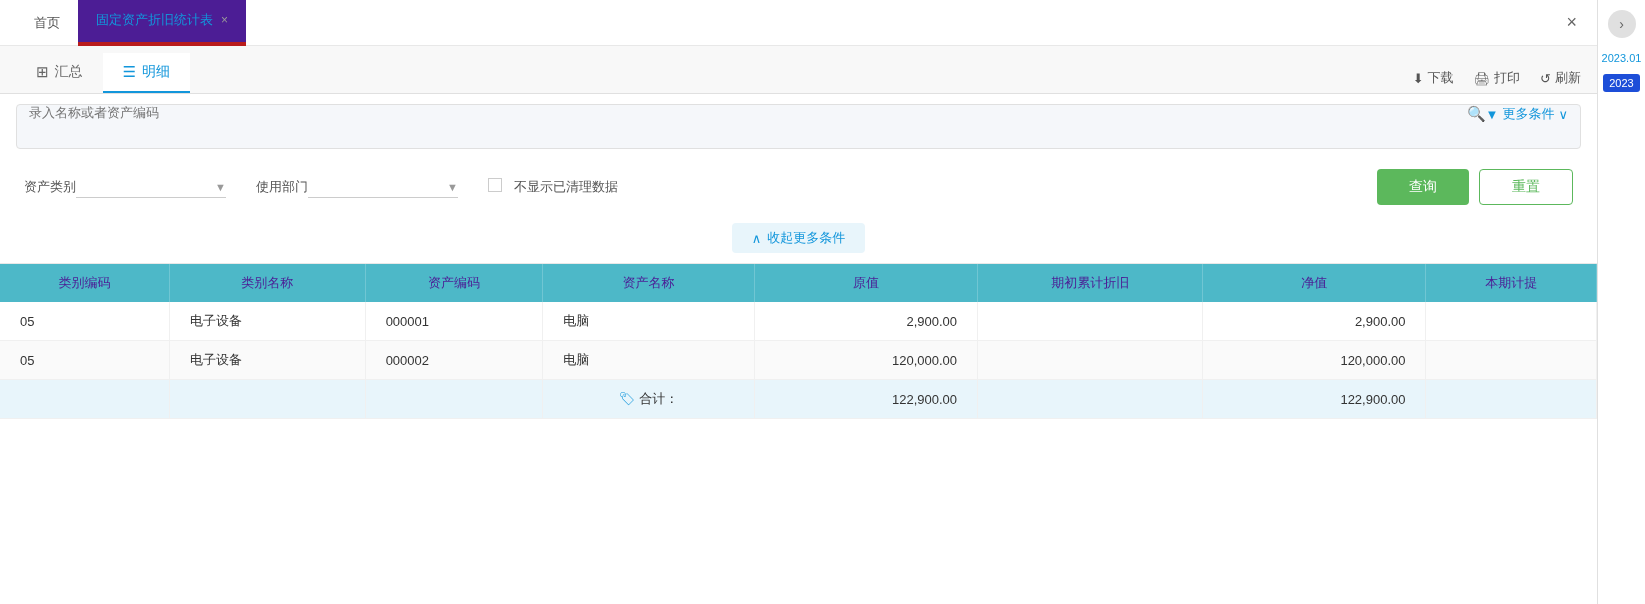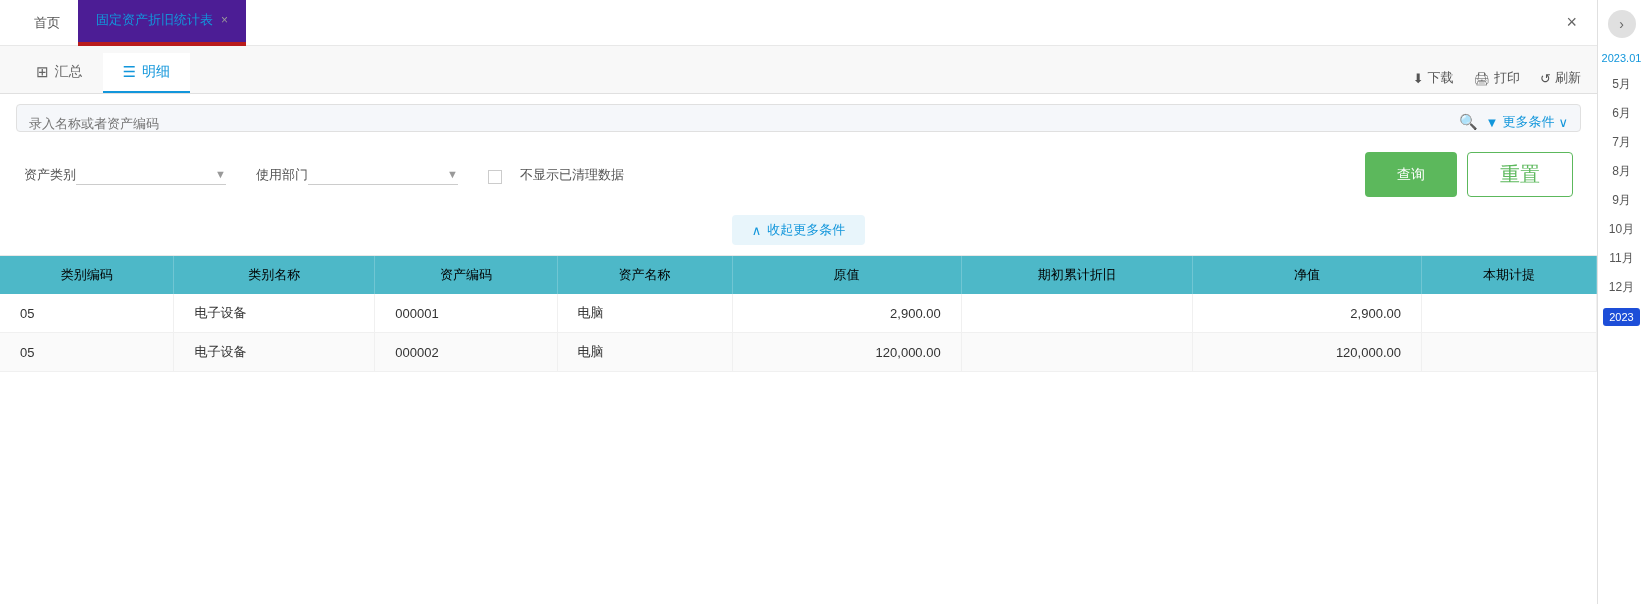--- a/index.html
+++ b/index.html
@@ -107,28 +107,27 @@
       align-items: center;
       gap: 4px;
       font-size: 13px;
       color: #555;
       cursor: pointer;
     }
 
     
     .search-bar {
       display: flex;
-      align-items: flex-end;
+      align-items: flex-start;
       background: #f5f7fa;
       border: 1px solid #e0e0e0;
-      height: 28px;
+      height: 45px;
       margin: 10px 16px;
       padding: 0 12px;
       border-radius: 4px;
-      gap: 8px;
     }
     .search-input {
       flex: 1;
       border: none;
       background: transparent;
       font-size: 13px;
       color: #333;
       outline: none;
     }
     .search-icon { color: #999; font-size: 15px; }
@@ -174,22 +173,22 @@
       background: transparent;
       outline: none;
       cursor: pointer;
       display: flex;
       align-items: center;
       justify-content: space-between;
     }
     .select-arrow { color: #999; font-size: 11px; margin-left: 4px; }
     .checkbox-field {
       display: flex;
-      align-items: flex-end;
-      gap: 18px;
+      align-items: flex-start;
+      gap: 12px;
       font-size: 13px;
       color: #555;
     }
     .checkbox-box {
       width: 14px; height: 14px;
       border: 1px solid #ccc;
       background: #fff;
       display: inline-block;
     }
     .btn-query {
@@ -200,21 +199,21 @@
       font-size: 14px;
       border-radius: 4px;
       cursor: pointer;
       margin-left: auto;
     }
     .btn-reset {
       background: #fff;
       color: #5cb85c;
       border: 1px solid #5cb85c;
       padding: 8px 32px;
-      font-size: 20px;
+      font-size: 14px;
       border-radius: 4px;
       cursor: pointer;
       margin-left: auto;
     }
     .filter-buttons {
       display: flex;
       flex-direction: row;
       gap: 10px;
       margin-left: auto;
       align-self: flex-start;
@@ -239,21 +238,21 @@
     .table-wrapper {
       flex: 1;
       overflow: auto;
     }
     table {
       width: 100%;
       border-collapse: collapse;
     }
     thead tr {
       background: #4db8c8;
-      color: #000000;
+      color: #4c1d95;
     }
     thead th {
       padding: 10px 14px;
       font-size: 13px;
       font-weight: 500;
       text-align: center;
       border-right: 1px solid rgba(255,255,255,0.2);
       white-space: nowrap;
     }
     tbody tr {
@@ -436,32 +435,32 @@
           <tr>
             <td>05</td>
             <td>电子设备</td>
             <td>000002</td>
             <td>电脑</td>
             <td class="num">120,000.00</td>
             <td class="num"></td>
             <td class="num">120,000.00</td>
             <td class="num"></td>
           </tr>
+          <tr class="summary-row">
+            <td></td>
+            <td></td>
+            <td></td>
+            <td style="text-align: center;"><span class="summary-icon">🏷</span>合计：</td>
+            <td class="num">122,900.00</td>
+            <td class="num"></td>
+            <td class="num">122,900.00</td>
+            <td class="num"></td>
+          </tr>
         </tbody>
     </table>
   </div>
 </div>
 
 <div class="right-sidebar">
   <div class="sidebar-chevron">›</div>
   <span class="date-display">2023.01</span>
-  <div class="month-list" id="month-list">
-      <div class="month-item">5月</div>
-      <div class="month-item">6月</div>
-      <div class="month-item">7月</div>
-      <div class="month-item">8月</div>
-      <div class="month-item">9月</div>
-      <div class="month-item">10月</div>
-      <div class="month-item">11月</div>
-      <div class="month-item">12月</div>
-    </div>
   <div class="year-badge">2023</div>
 </div>
 
 </body></html>

